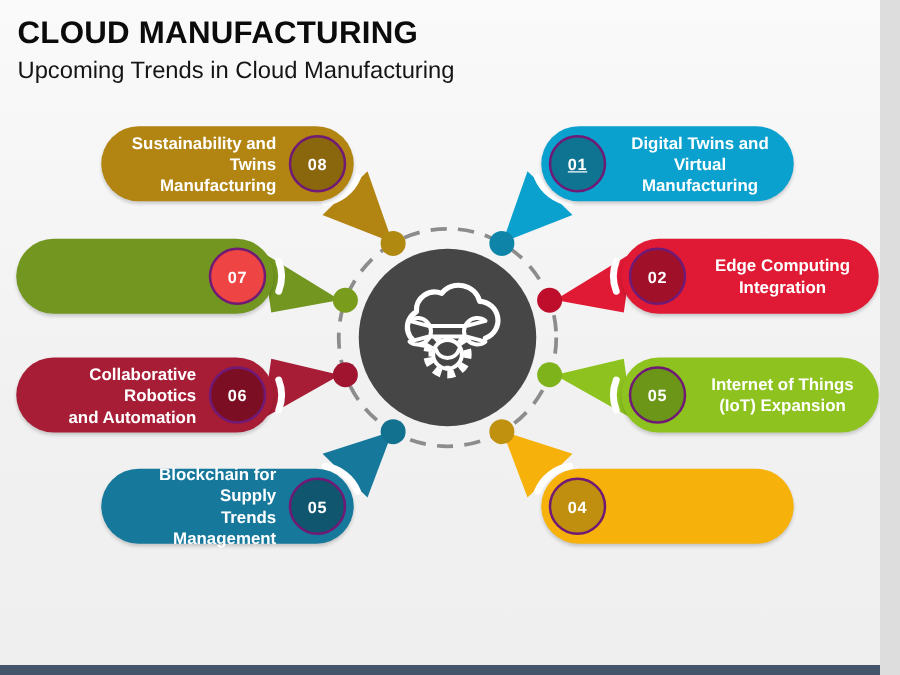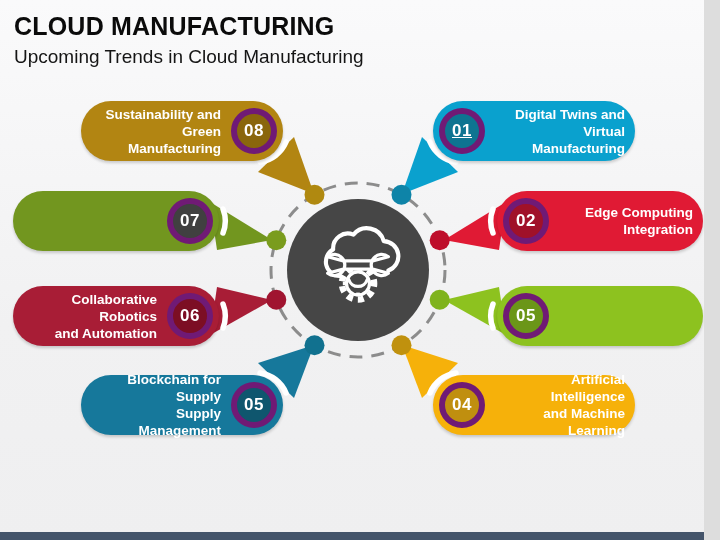--- a/index.html
+++ b/index.html
@@ -11,27 +11,27 @@
   .header{position:absolute;left:14px;top:12px;z-index:5;}
   .title{margin:0;font-size:25px;font-weight:800;color:#0b0b0b;letter-spacing:.2px;line-height:1.15;}
   .subtitle{margin-top:5px;font-size:19px;font-weight:400;color:#151515;}
   svg.diagram{position:absolute;left:0;top:0;z-index:1;}
   .pill{
     position:absolute;height:60px;border-radius:30px;display:flex;align-items:center;
     color:#fff;z-index:3;box-shadow:0 2px 3px rgba(0,0,0,.18);box-sizing:border-box;
   }
   .pill .num{
     position:absolute;top:7px;width:46px;height:46px;border-radius:50%;
-    border:6px solid #701a75;box-sizing:border-box;display:flex;align-items:center;justify-content:center;
-    font-weight:bold;font-size:17px;letter-spacing:.5px;
+    border:2px solid #701a75;box-sizing:border-box;display:flex;align-items:center;justify-content:center;
+    font-weight:bold;font-size:13px;letter-spacing:.5px;
   }
   .pill.right .num{left:6px;}
   .pill.left  .num{right:6px;}
   .pill .label{flex:1;font-weight:bold;font-size:13.5px;line-height:17px;}
-  .pill.right .label{margin-left:62px;margin-right:10px;text-align:right;}
+  .pill.right .label{margin-left:62px;margin-right:10px;text-align:center;}
   .pill.left  .label{margin-right:62px;margin-left:10px;text-align:right;}
   .footer-bar{position:absolute;left:0;bottom:0;width:720px;height:8px;z-index:4;}
 </style>
 </head>
 <body>
 
 <div class="slide">
   <div class="header">
     <h1 class="title">CLOUD MANUFACTURING</h1>
     <div class="subtitle">Upcoming Trends in Cloud Manufacturing</div>
@@ -86,48 +86,48 @@
       </div>
       <div class="pill right" style="left: 497px; top: 191px; width: 206px; background: rgb(224, 26, 52);">
         <div class="num" style="background: rgb(160, 17, 41); text-align: center;">02</div>
         <div class="label">
           <div>Edge Computing</div>
           <div>Integration</div>
         </div>
       </div>
       <div class="pill right" style="left: 497px; top: 286px; width: 206px; background: rgb(141, 194, 31);">
         <div class="num" style="background: rgb(107, 150, 24);">05</div>
+        <div class="label">
+          <div>Internet of Things</div>
+          <div>(IoT) Expansion</div>
+        </div>
       </div>
       <div class="pill right" style="left: 433px; top: 375px; width: 202px; background: rgb(246, 177, 10);">
         <div class="num" style="background: rgb(192, 143, 15);">04</div>
-        <div class="label">
-          <div>Artificial Intelligence</div>
-          <div>and Machine Learning</div>
-        </div>
       </div>
       <div class="pill left" style="left: 81px; top: 375px; width: 202px; background: rgb(22, 120, 155);">
         <div class="num" style="background: rgb(15, 86, 110); text-align: right;">05</div>
         <div class="label">
           <div>Blockchain for Supply</div>
-          <div>Supply Management</div>
+          <div>Trends Management</div>
         </div>
       </div>
       <div class="pill left" style="left: 13px; top: 286px; width: 206px; background: rgb(168, 29, 54);">
         <div class="num" style="background: rgb(124, 14, 36);">06</div>
         <div class="label">
           <div>Collaborative Robotics</div>
           <div>and Automation</div>
         </div>
       </div>
       <div class="pill left" style="left: 13px; top: 191px; width: 206px; background: rgb(114, 150, 31);">
-        <div class="num" style="background: #404040;">07</div>
+        <div class="num" style="background: #ef4444;">07</div>
       </div>
       <div class="pill left" style="left: 81px; top: 101px; width: 202px; background: rgb(178, 133, 18);">
         <div class="num" style="background: rgb(138, 102, 12);">08</div>
         <div class="label">
           <div>Sustainability and</div>
-          <div>Green Manufacturing</div>
+          <div>Twins Manufacturing</div>
         </div>
       </div>
     </div>
 
   <div class="footer-bar" style="background: rgb(68, 84, 106);"></div>
 </div>
 
 </body></html>

